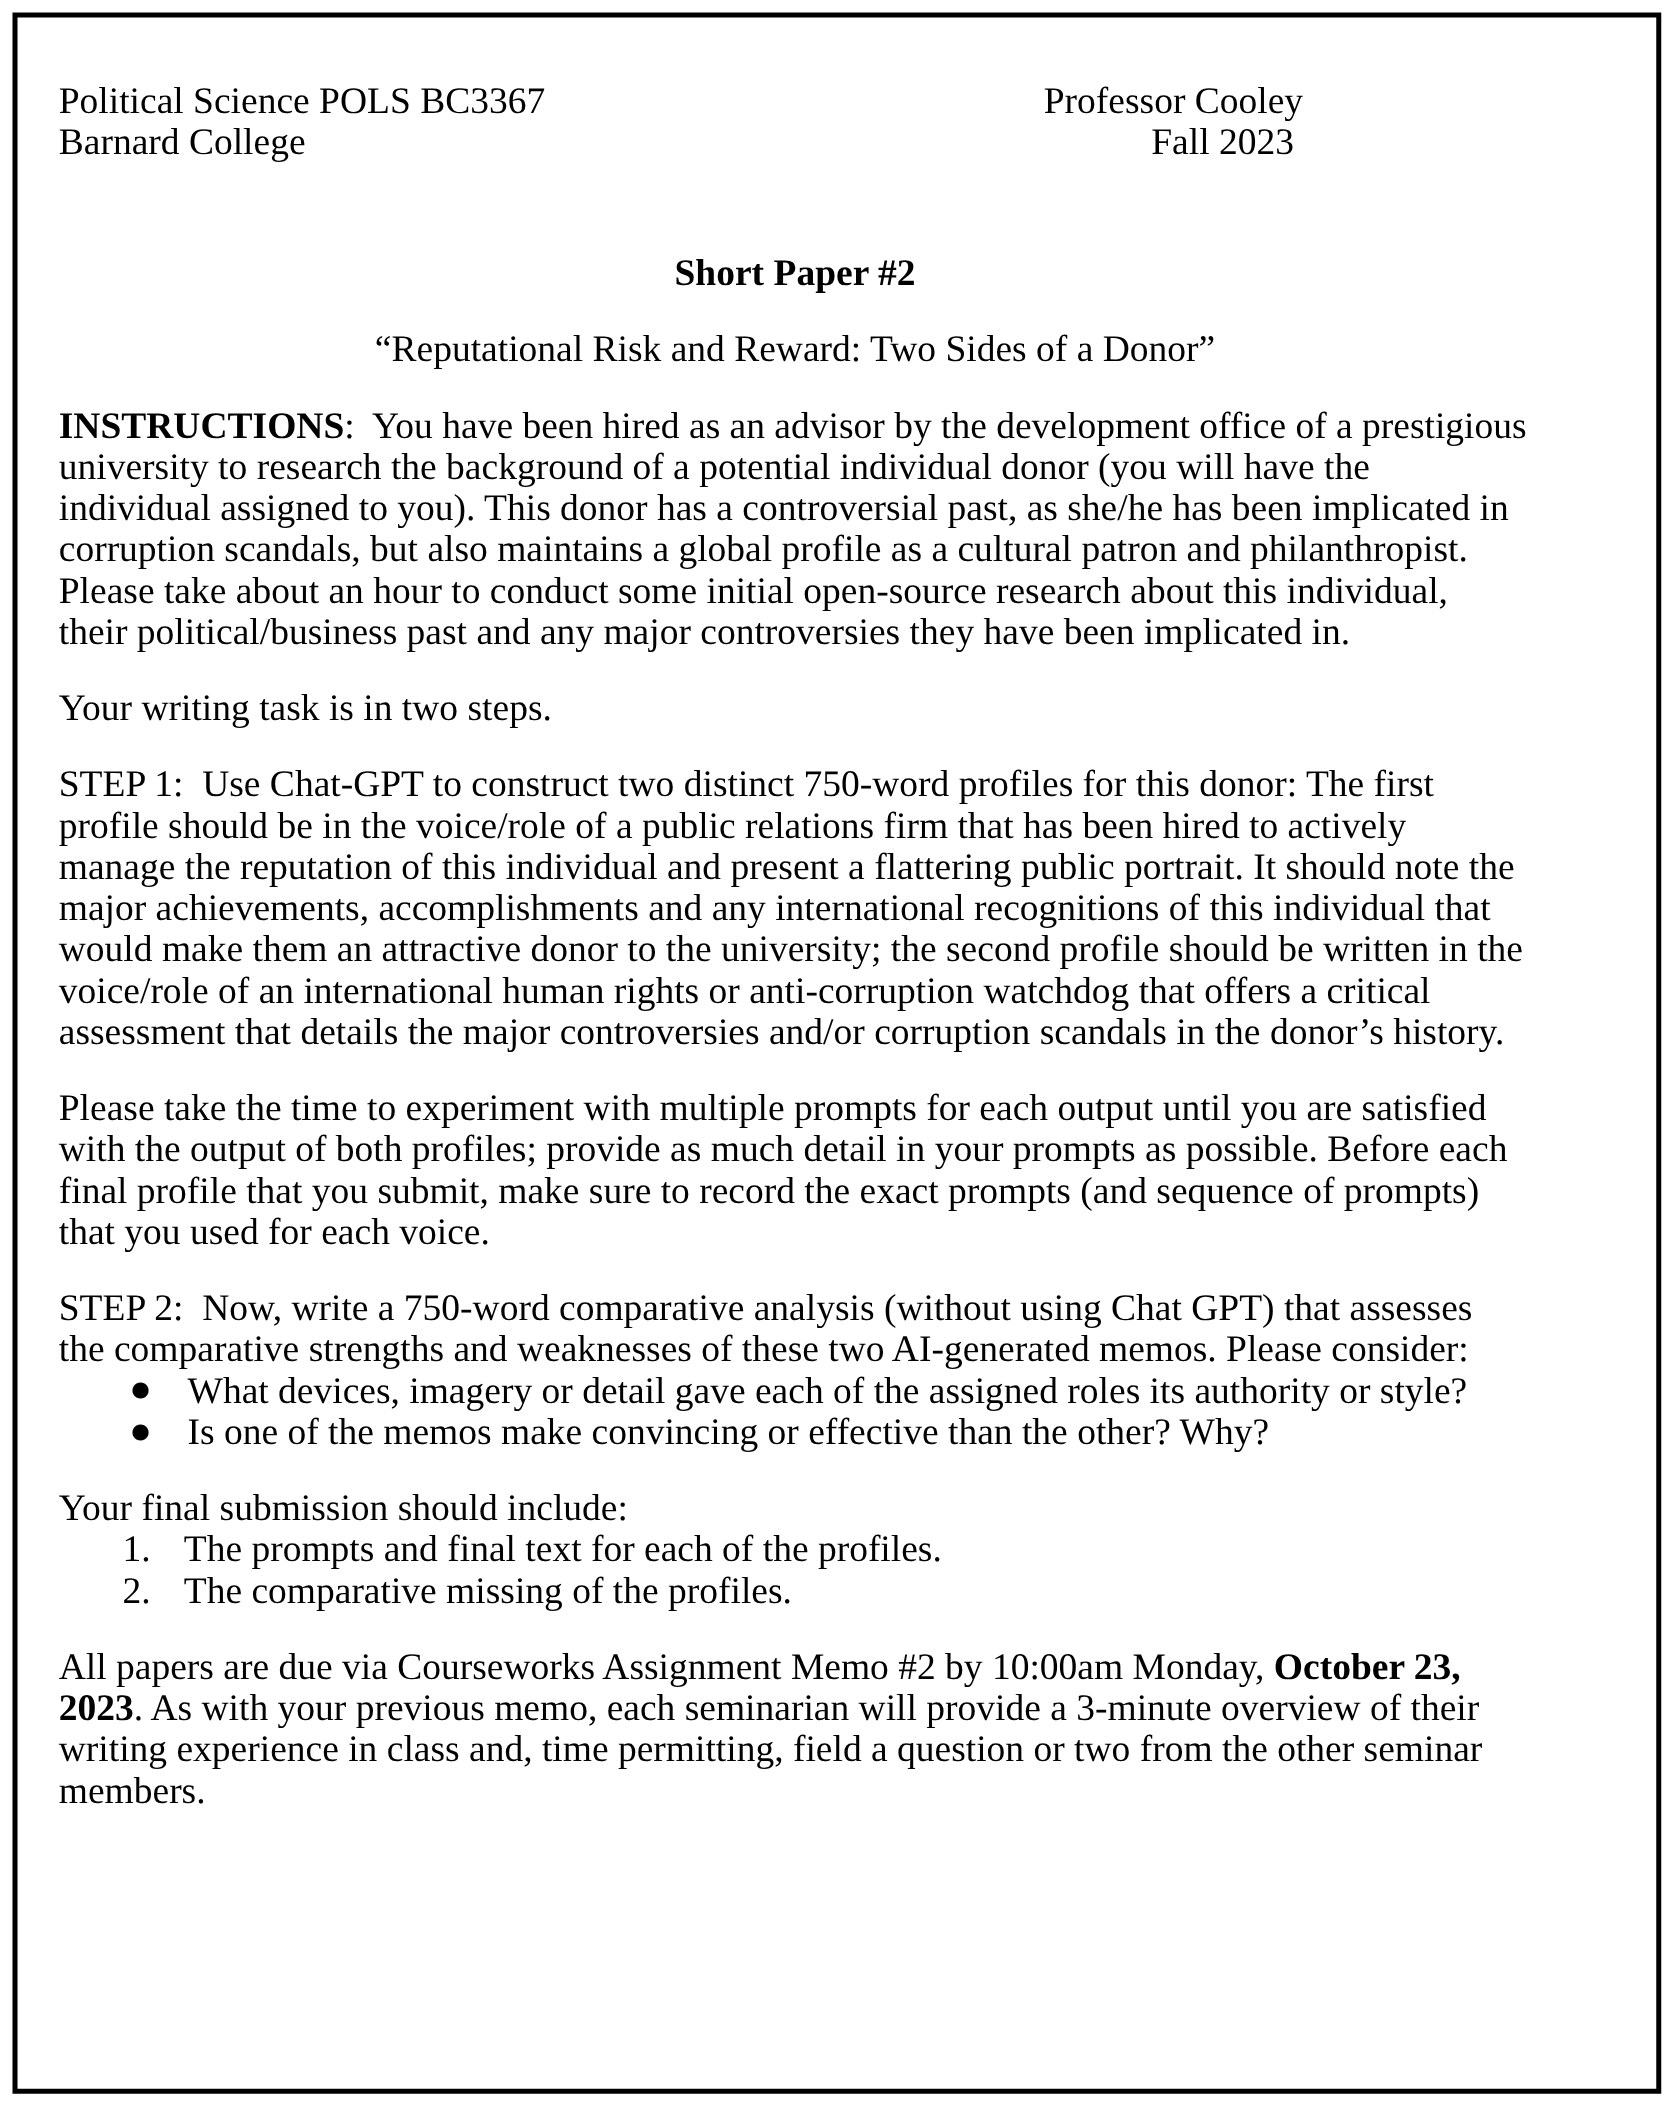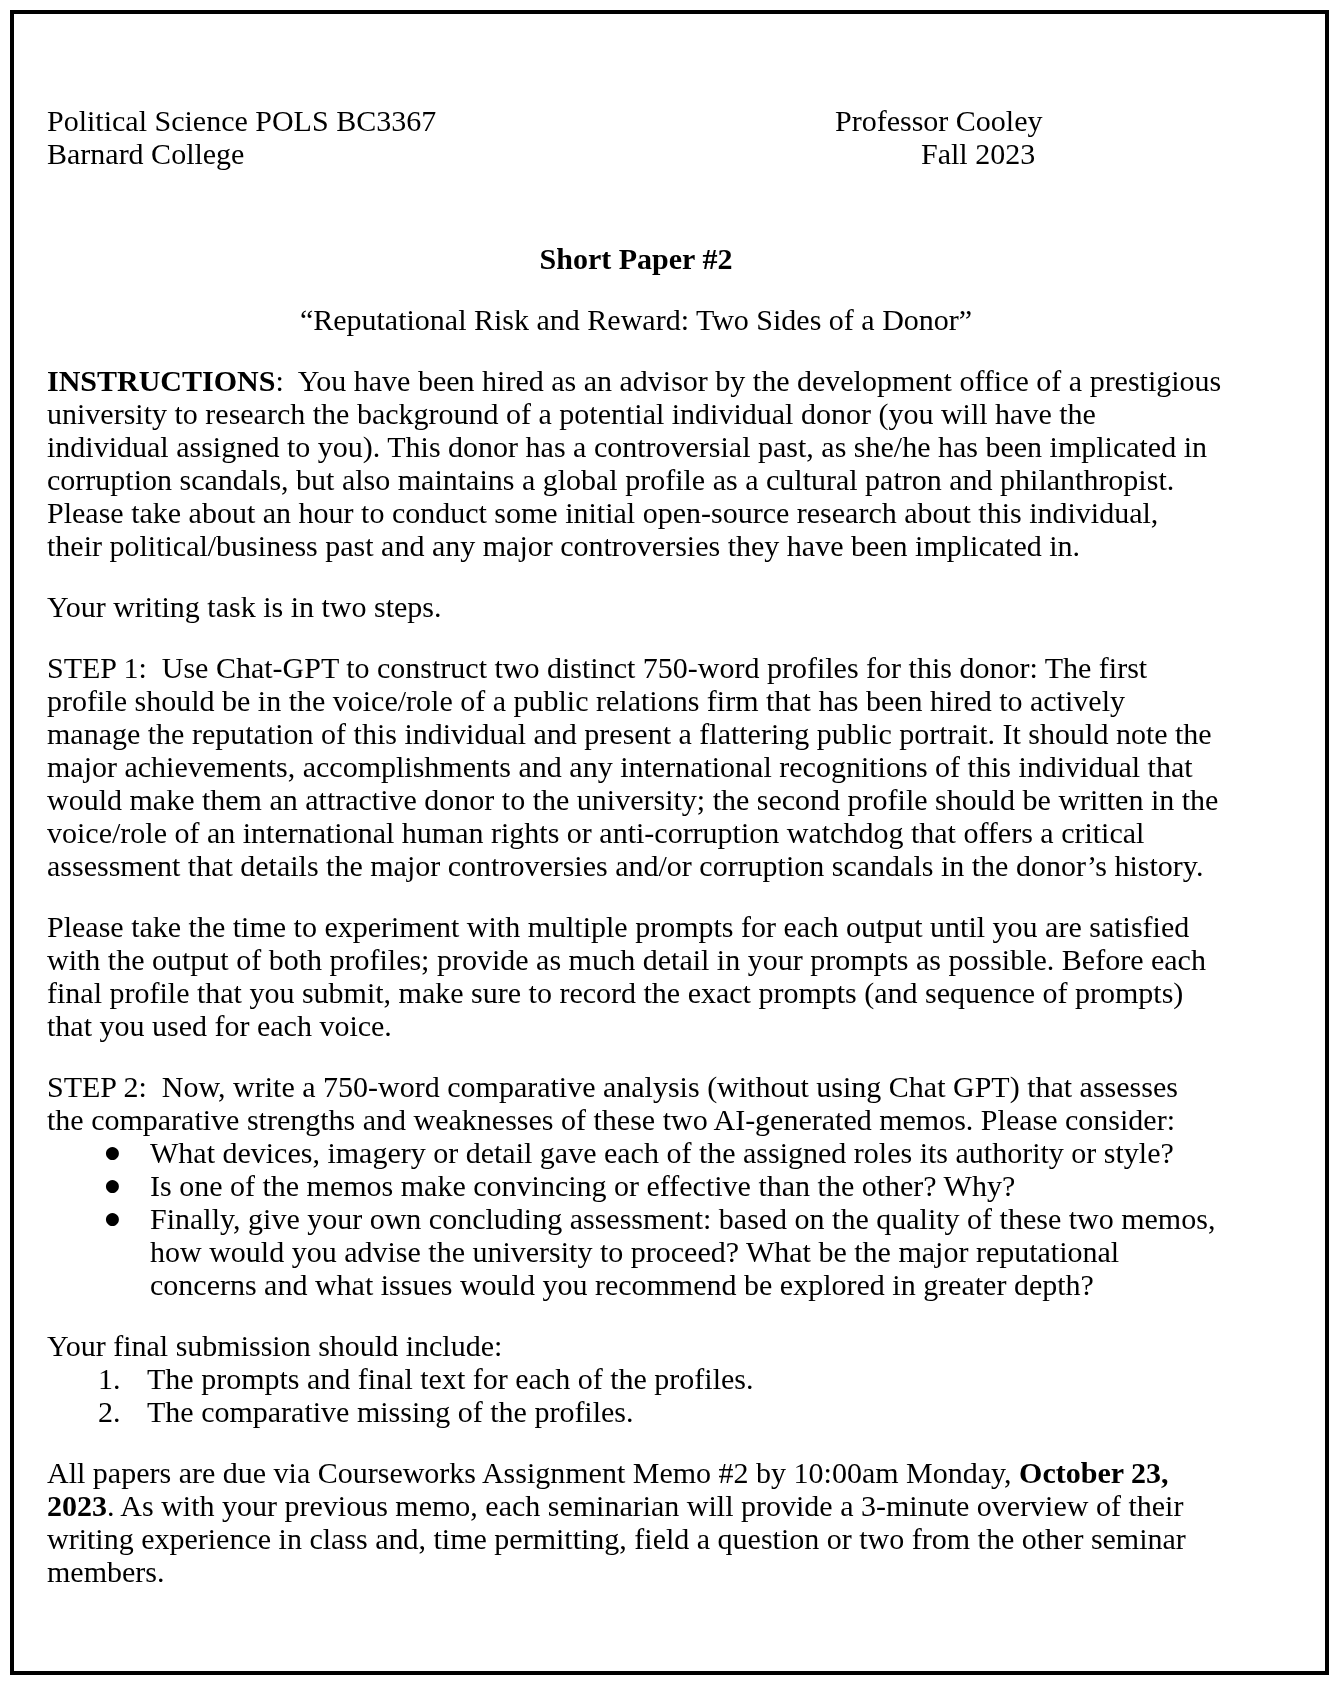--- a/index.html
+++ b/index.html
@@ -15,21 +15,20 @@
     position:absolute;
     left:10px; top:10px; right:9px; bottom:11px;
     border:4px solid #000;
   }
   .content {
     position:absolute;
     left:47px; top:64px;
     width:1262px;
     font-size:30px;
     line-height:33px;
-    margin-top:40px;
   }
   .block { margin-top:28px; }
   .mt0   { margin-top:0; }
   .mt72  { margin-top:72px; }
   .para  { white-space:pre-wrap; }
   .centered { text-align:center; padding-right:84px; }
   .bold  { font-weight:bold; }
   .u     { }
 
   .header { position:relative; }
@@ -104,23 +103,20 @@
 with the output of both profiles; provide as much detail in your prompts as possible. Before each
 final profile that you submit, make sure to record the exact prompts (and sequence of prompts)
 that you used for each voice.</div>
 
   <div class="block para"><span class="u">STEP 2</span><span>:  Now, write a 750-word comparative analysis (without using Chat GPT) that assesses
 the comparative strengths and weaknesses of these two AI-generated memos. Please consider:</span></div>
 
   <div class="bullet-list">
     <div class="bullet-item">What devices, imagery or detail gave each of the assigned roles its authority or style?</div>
     <div class="bullet-item">Is one of the memos make convincing or effective than the other? Why?</div>
-    <div class="bullet-item">Finally, give your own concluding assessment: based on the quality of these two memos,
-how would you advise the university to proceed? What be the major reputational
-concerns and what issues would you recommend be explored in greater depth?</div>
   </div>
 
   <div class="block para">Your final submission should include:</div>
 
   <div class="numbered-list">
     <div class="numbered-item">The prompts and final text for each of the profiles.</div>
     <div class="numbered-item">The comparative missing of the profiles.</div>
   </div>
 
   <div class="block para"><span>All papers are due via Courseworks Assignment Memo #2 by 10:00am Monday, </span><span class="bold">October 23,

